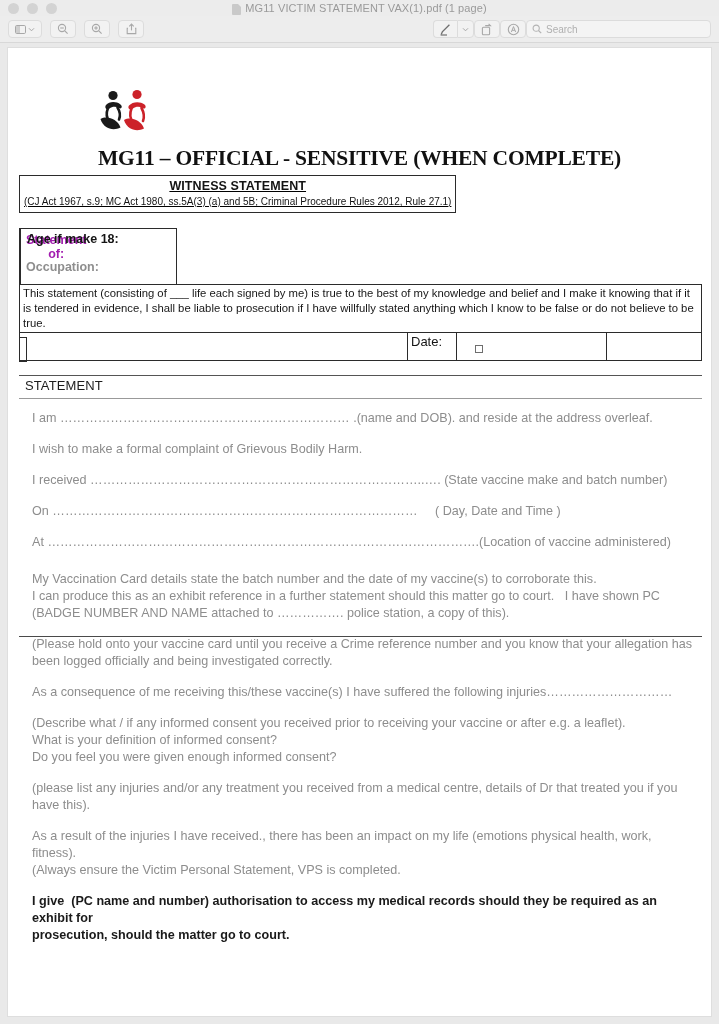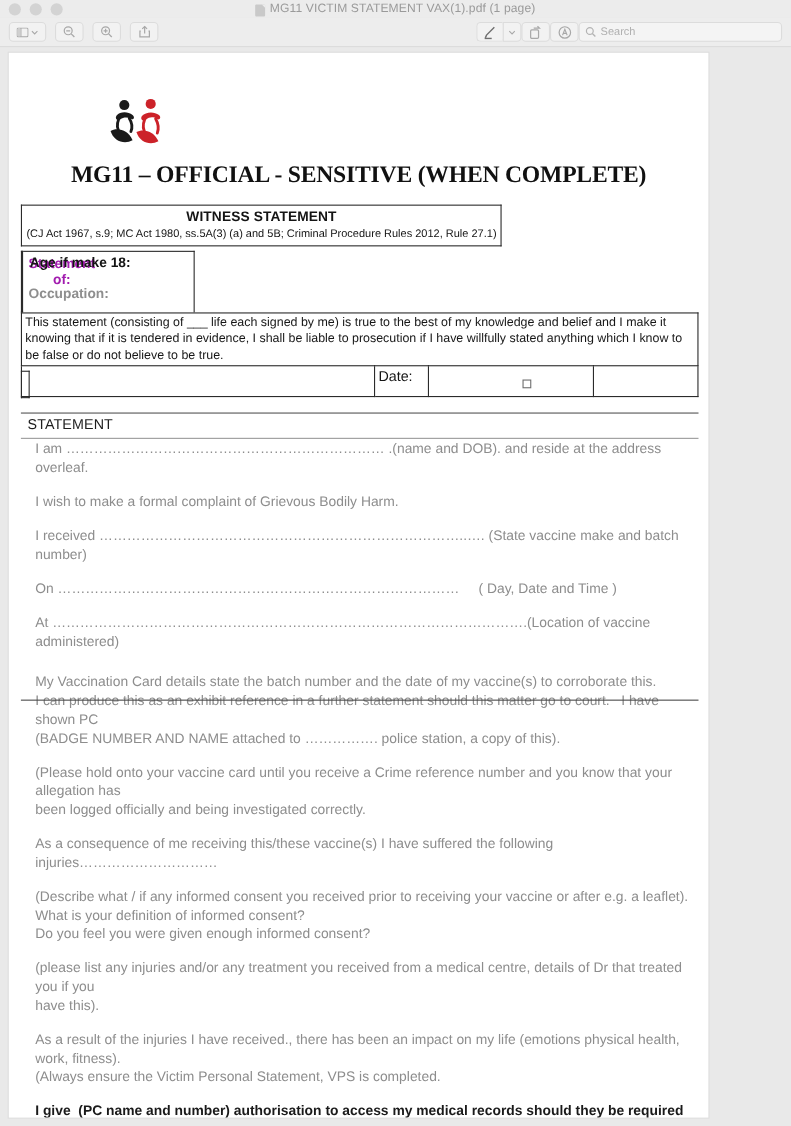--- a/index.html
+++ b/index.html
@@ -76,21 +76,21 @@
   }
 
   
   .pagearea {
     flex: 1 1 auto; position: relative;
     background: #e9e9e9;
     padding: 5px 8px 8px 8px;
     overflow: hidden;
   }
   .page {
-    width: 636px; height: 100%;
+    width: 703px; height: 100%;
     background: #ffffff;
     box-shadow: 0 0 0 1px #dedede;
     position: relative;
     overflow: hidden;
   }
 
   
   .doc { position: absolute; left: 0; top: 0; right: 0; }
 
   .logo { position: absolute; left: 88px; top: 40px; width: 64px; height: 52px; }
@@ -103,21 +103,21 @@
     letter-spacing: -0.2px;
   }
 
   .tbl {
     position: absolute; left: 11px; right: 9px;
     border-collapse: collapse;
     font-size: 11px;
   }
   .tbl td { border: 1px solid #2b2b2b; vertical-align: top; padding: 1px 3px; }
 
-  .hdrbox { top: 138px; }
+  .hdrbox { top: 127px; text-decoration: underline; }
   .hdrbox td { text-align: center; padding: 3px 4px 5px 4px; }
   .hdr-line1 { font-weight: bold; font-size: 12.5px; color: #141414; letter-spacing: .1px; }
   .hdr-line2 { font-size: 10px; color: #141414; margin-top: 3px; }
 
   .infobox { top: 180px; }
   .infobox td { padding: 0; }
   .cell-left { height: 55px; position: relative; }
   .lbl-stmt {
     position: absolute; left: 6px; top: 4px;
     font-size: 12.5px; font-weight: bold; color: #a21caf; text-align: center;
@@ -164,21 +164,21 @@
   .stmt-rule2 {
     position: absolute; left: 11px; right: 9px; top: 350px;
     border-top: 1px solid #999;
   }
 
   .body-wrap {
     position: absolute; left: 11px; right: 9px; top: 350px; bottom: 0;
     border-left: 1px solid #8a8a8a;
     border-right: 1px solid #bdbdbd;
   }
-  .body-inner { padding: 2px 4px 0 12px; }
+  .body-inner { padding: 12px 4px 0 12px; }
 
   .p {
     font-size: 12.6px; line-height: 1.35; color: #8d8d8d;
     margin-bottom: 14px; white-space: pre-wrap;
   }
   .p.tight { margin-bottom: 0; }
   .p.gap-sm { margin-bottom: 20px; }
   .p.dark { color: #1a1a1a; font-weight: bold; }
 
   .bottom-rule {

